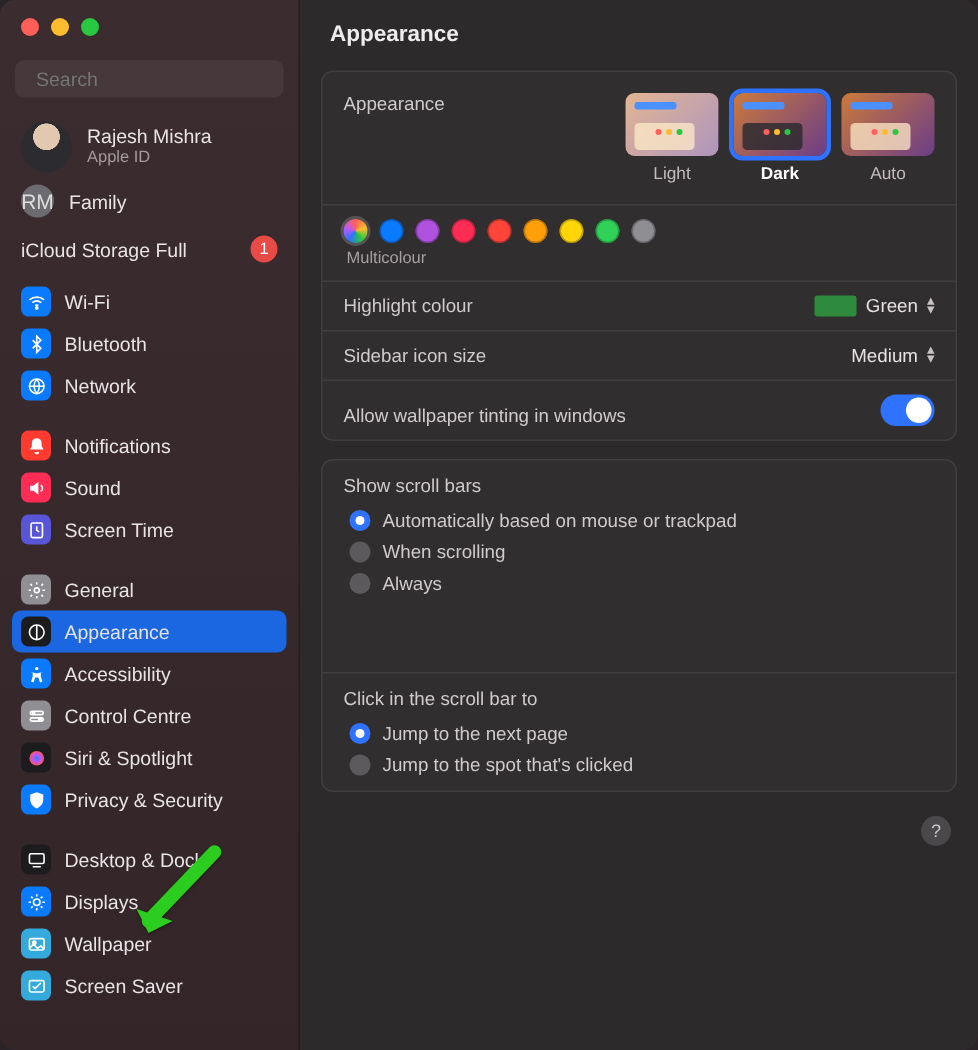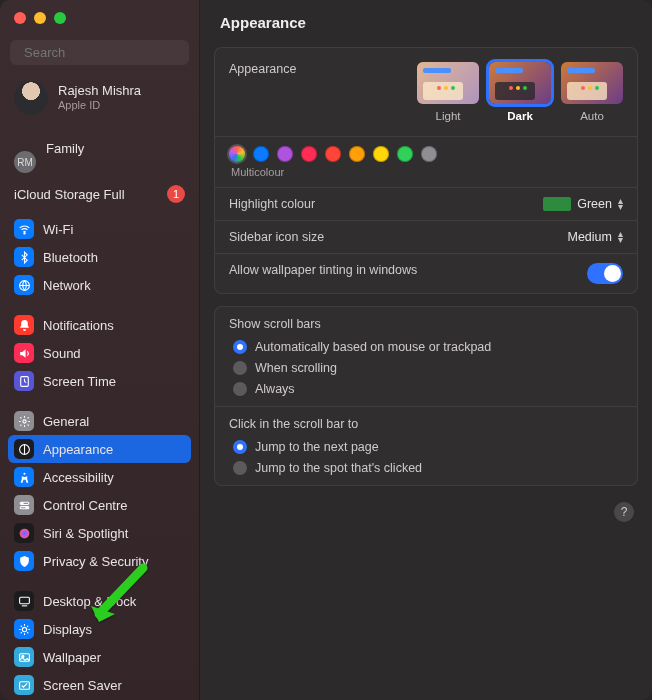--- a/index.html
+++ b/index.html
@@ -9,37 +9,37 @@
   .traffic { display:flex; gap:8px; padding:12px 14px; }
   .tl { width:12px; height:12px; border-radius:50%; }
   .tl.red{background:#ff5f57;} .tl.yellow{background:#febc2e;} .tl.green{background:#28c840;}
   .search { margin:4px 10px 10px; display:flex; align-items:center; gap:6px; background:rgba(255,255,255,.06); border-radius:6px; padding:5px 8px; }
   .search svg{opacity:.55;}
   .search input { flex:1; background:transparent; border:none; outline:none; color:#c9c3c5; font-size:13px; }
   .accounts { padding: 2px 10px 6px; }
   .account { display:flex; align-items:center; gap:10px; padding:4px 4px; border-radius:6px; cursor:default; }
   .avatar { width:30px; height:30px; border-radius:50%; background:#555 center/cover; display:flex; align-items:center; justify-content:center; overflow:hidden; }
   .avatar.lg{width:34px;height:34px;}
-  .avatar.sm{width:22px;height:22px;font-size:10px;color:#ddd;background:#6b6b70;margin-top:28px;}
+  .avatar.sm{width:22px;height:22px;font-size:14px;color:#ddd;background:#6b6b70;}
   .account .text { display:flex; flex-direction:column; line-height:1.15; }
   .name { color:#e8e3e5; font-size:13px; }
   .sub { color:#a59a9d; font-size:11px; }
   .storage { display:flex; justify-content:space-between; align-items:center; padding:2px 14px 10px; }
   .storage .label { color:#e8e3e5; font-size:13px; }
   .badge { background:#e84b45; color:#fff; font-size:11px; border-radius:9px; min-width:18px; height:18px; display:flex; align-items:center; justify-content:center; padding:0 5px; }
   .group { padding:2px 8px 10px; }
   .item { display:flex; align-items:center; gap:9px; padding:4px 6px; border-radius:6px; color:#e8e3e5; font-size:13px; cursor:default; }
   .item.selected { background:#1a67e1; }
   .icon { width:20px; height:20px; border-radius:5px; display:flex; align-items:center; justify-content:center; flex:0 0 20px; }
   .icon svg { width:13px; height:13px; }
   .main { flex:1; background:#2d2a2c; display:flex; flex-direction:column; overflow-y:auto; }
   .header { padding:14px 20px 10px; }
   .header h1 { color:#efecee; font-size:15px; font-weight:600; }
   .panel { margin:6px 14px; border:1px solid rgba(255,255,255,.08); border-radius:8px; background:rgba(255,255,255,.02); }
-  .row { display:flex; align-items:flex-start; padding:9px 14px; border-top:1px solid rgba(255,255,255,.08); color:#cfcacc; font-size:12.5px; }
+  .row { display:flex; align-items:flex-end; padding:9px 14px; border-top:1px solid rgba(255,255,255,.08); color:#cfcacc; font-size:12.5px; }
   .row:first-child{border-top:none;}
   .row .rl { flex:1; }
   .thumbs { display:flex; gap:10px; }
   .thumb { display:flex; flex-direction:column; align-items:center; gap:6px; cursor:pointer; }
   .thumb .img { width:62px; height:42px; border-radius:6px; background:linear-gradient(135deg,#cc7a3a,#6b3d88); position:relative; overflow:hidden; }
   .thumb .img.light::before{content:'';position:absolute;inset:0;background:rgba(255,255,255,.45);}
   .thumb .img .bar{position:absolute;top:6px;left:6px;width:28px;height:5px;border-radius:2px;background:#4a90ff;}
   .thumb .img .win{position:absolute;bottom:4px;left:6px;width:40px;height:18px;border-radius:3px;background:rgba(255,235,200,.75);}
   .thumb .img.dark .win{background:rgba(40,40,45,.8);}
   .thumb .img .dots{position:absolute;bottom:10px;left:14px;display:flex;gap:3px;}
@@ -370,21 +370,21 @@
           </div>
           <div class="radio">
             <span class="dot"></span>
             <span>When scrolling</span>
           </div>
           <div class="radio">
             <span class="dot"></span>
             <span>Always</span>
           </div>
         </div>
-      <div class="radios" style="border-top:1px solid rgba(255,255,255,.08);">
+      <div class="radios" style="border-top:1px solid rgba(255,255,255,.08);margin-top:42px;">
           <div class="grp-label">Click in the scroll bar to</div>
           <div class="radio sel">
             <span class="dot"></span>
             <span>Jump to the next page</span>
           </div>
           <div class="radio">
             <span class="dot"></span>
             <span>Jump to the spot that's clicked</span>
           </div>
         </div>

